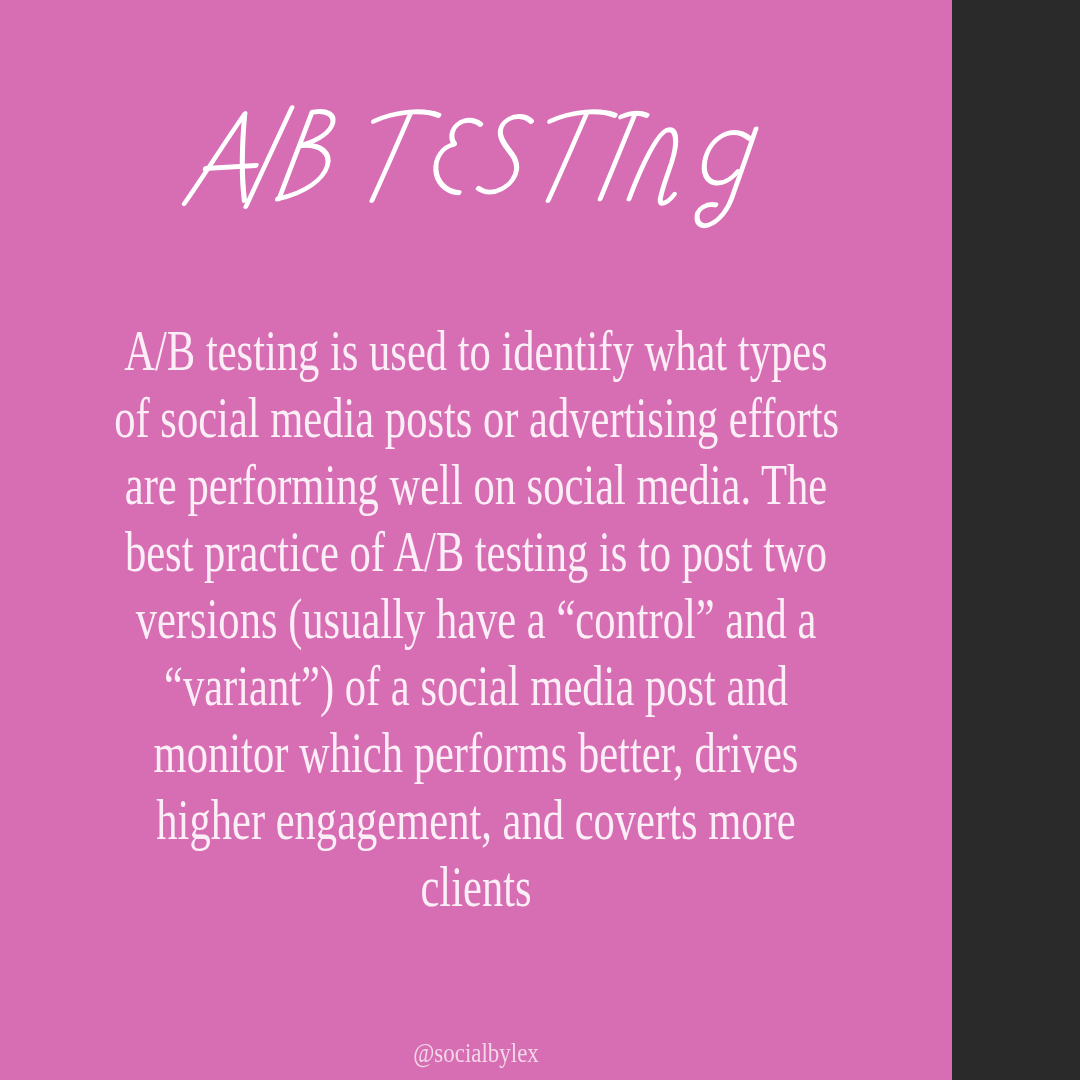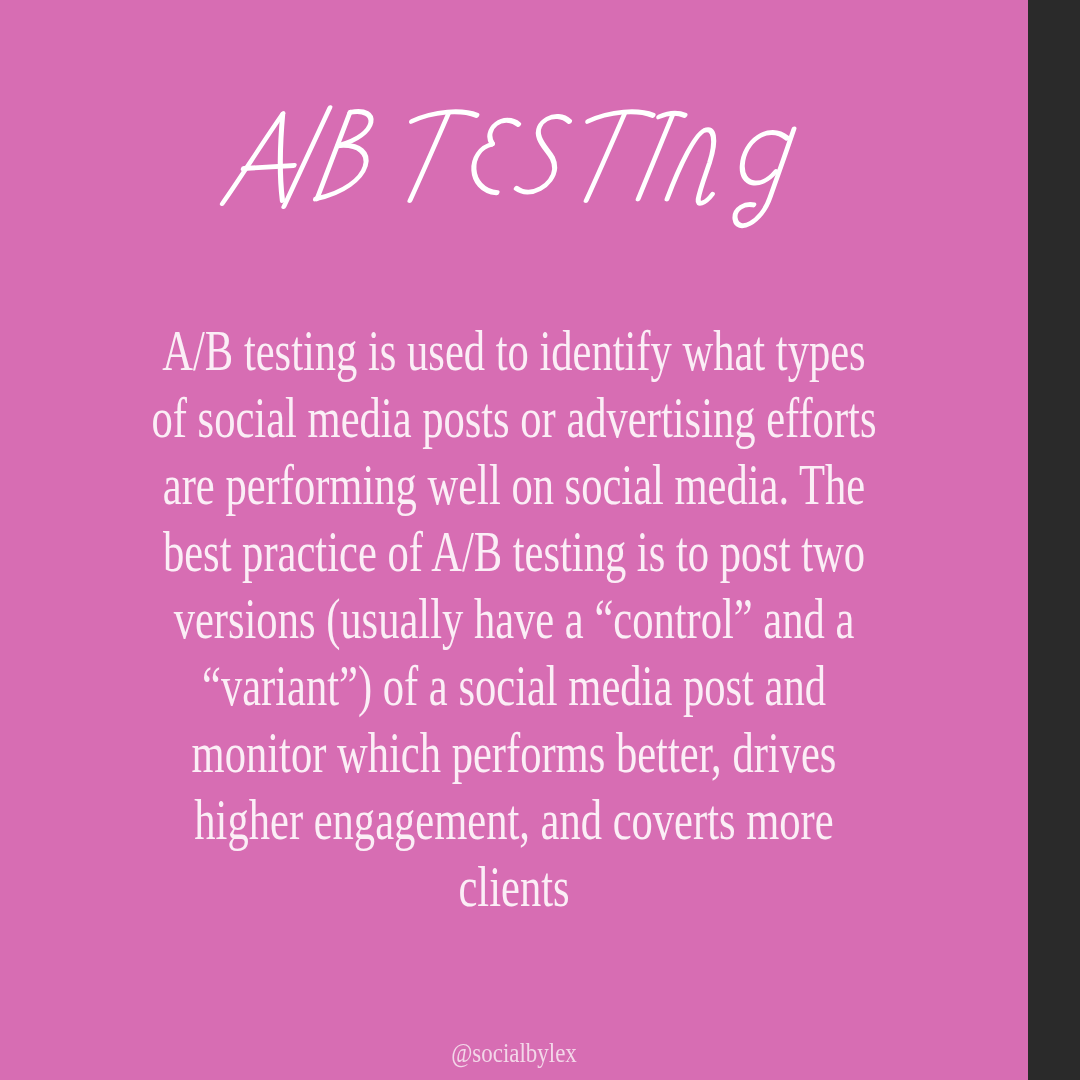--- a/index.html
+++ b/index.html
@@ -2,21 +2,21 @@
 <html><head>
 <meta charset="utf-8">
 <style>
   html, body {
     margin: 0;
     padding: 0;
     background: #2a2a2a;
   }
   .canvas {
     position: relative;
-    width: 1028px;
+    width: 952px;
     height: 1080px;
     overflow: hidden;
     background: #d76db3; 
     font-family: "Liberation Serif", serif;
   }
   
   .title-wrap {
     position: absolute;
     top: 88px;
     left: 0;

